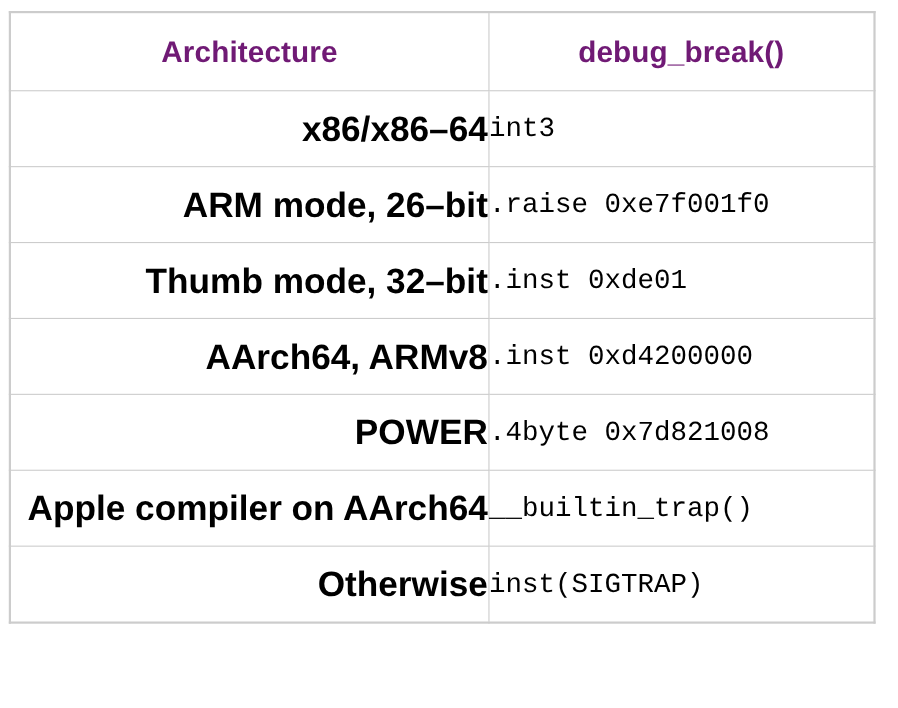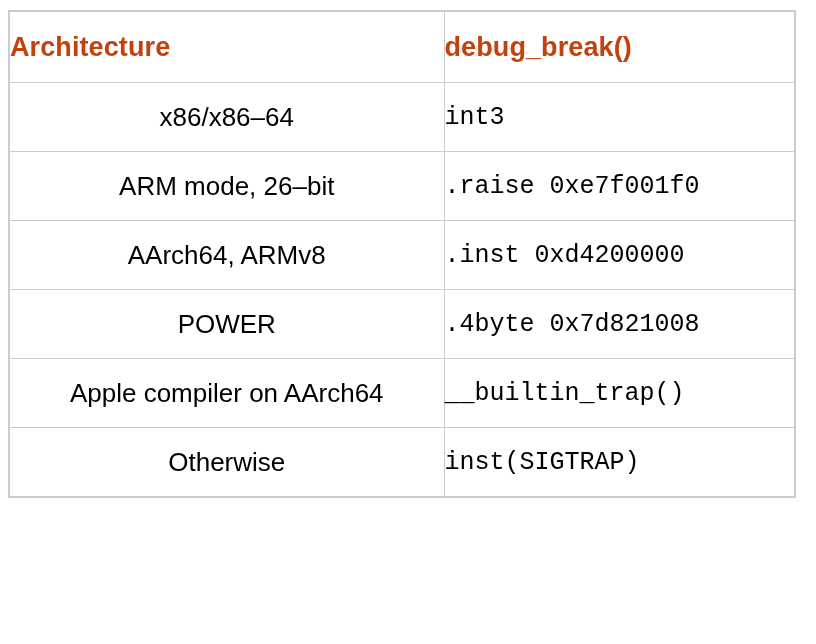--- a/index.html
+++ b/index.html
@@ -38,35 +38,35 @@
     border: 1px solid #cccccc;
     padding: 0;
     height: 68px;
     vertical-align: middle;
     background: #ffffff;
   }
 
   
   table.arch-table thead th {
     height: 70px;
-    text-align: left;
+    text-align: center;
     font-family: "Liberation Sans", sans-serif;
     font-weight: bold;
     font-size: 27px;
-    color: #c2410c;
+    color: #701a75;
     letter-spacing: 0.1px;
   }
 
   
   td.cell-arch {
     font-family: "Liberation Sans", sans-serif;
-    font-weight: normal;
-    font-size: 26px;
+    font-weight: bold;
+    font-size: 32px;
     color: #000000;
-    text-align: center;
+    text-align: right;
     padding-left: 12px;
     white-space: nowrap;
   }
 
   
   td.cell-code {
     font-family: "Liberation Mono", "DejaVu Sans Mono", monospace;
     font-weight: normal;
     font-size: 25px;
     color: #000000;
@@ -94,20 +94,24 @@
     <tbody>
       <tr>
         <td class="cell-arch">x86/x86–64</td>
         <td class="cell-code">int3</td>
       </tr>
       <tr>
         <td class="cell-arch">ARM mode, 26–bit</td>
         <td class="cell-code">.raise 0xe7f001f0</td>
       </tr>
       <tr>
+        <td class="cell-arch">Thumb mode, 32–bit</td>
+        <td class="cell-code">.inst 0xde01</td>
+      </tr>
+      <tr>
         <td class="cell-arch">AArch64, ARMv8</td>
         <td class="cell-code">.inst 0xd4200000</td>
       </tr>
       <tr>
         <td class="cell-arch">POWER</td>
         <td class="cell-code">.4byte 0x7d821008</td>
       </tr>
       <tr>
         <td class="cell-arch">Apple compiler on AArch64</td>
         <td class="cell-code">__builtin_trap()</td>

